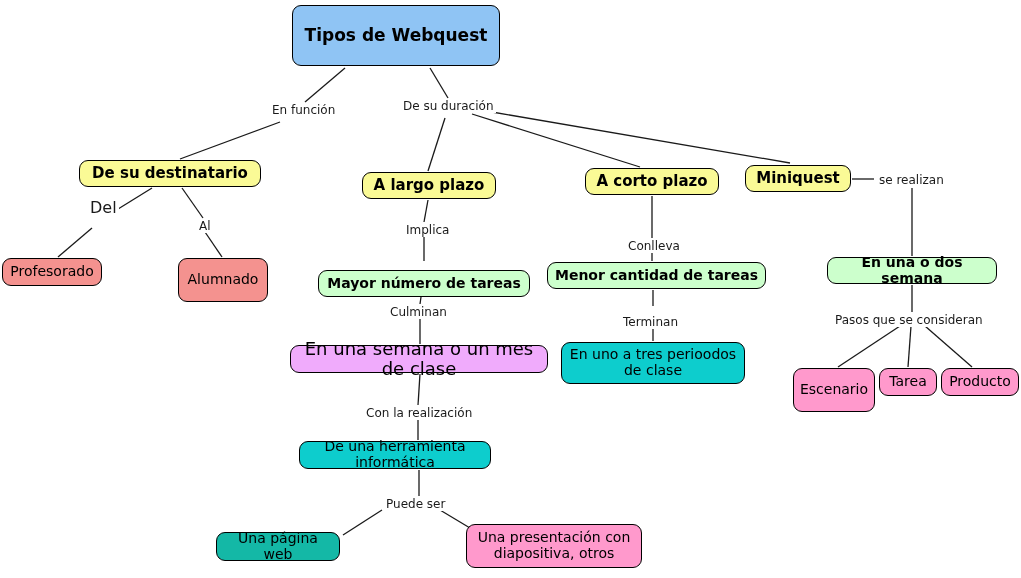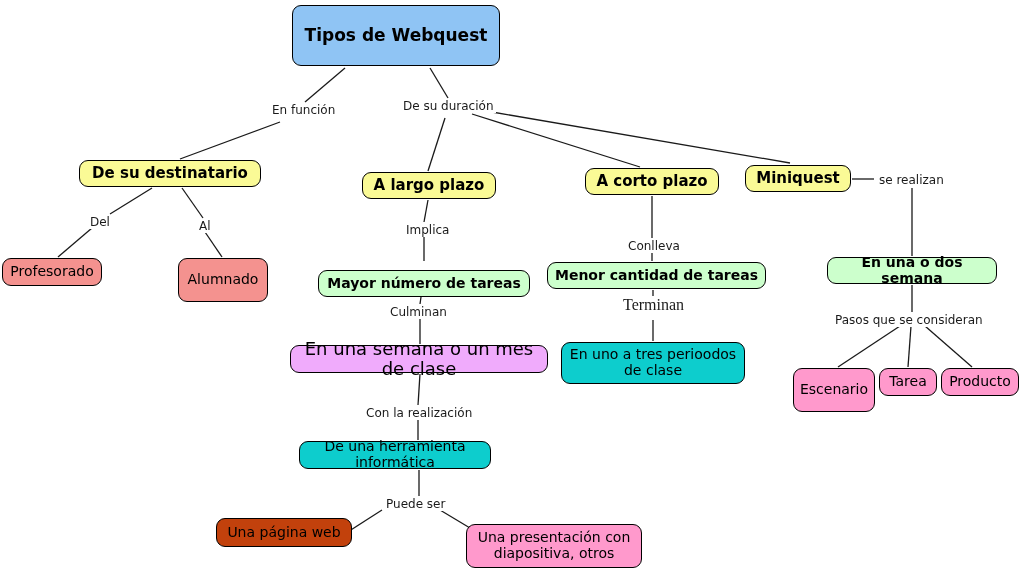--- a/index.html
+++ b/index.html
@@ -130,34 +130,34 @@
       </div>
       <div class="node" style="left: 793px; top: 368px; width: 82px; height: 44px; font-size: 14px; background: rgb(255, 153, 204);">
         <span>Escenario</span>
       </div>
       <div class="node" style="left: 879px; top: 368px; width: 58px; height: 28px; font-size: 14px; background: rgb(255, 153, 204);">
         <span>Tarea</span>
       </div>
       <div class="node" style="left: 941px; top: 368px; width: 78px; height: 28px; font-size: 14px; background: rgb(255, 153, 204);">
         <span>Producto</span>
       </div>
-      <div class="node" style="left: 216px; top: 518px; width: 136px; height: 29px; font-size: 14px; background: #c2410c;">
+      <div class="node" style="left: 216px; top: 532px; width: 124px; height: 29px; font-size: 14px; background: #14b8a6;">
         <span>Una página web</span>
       </div>
       <div class="node" style="left: 466px; top: 524px; width: 176px; height: 44px; font-size: 14px; background: rgb(255, 153, 204);">
         <span>Una presentación con diapositiva, otros</span>
       </div>
     </div>
   <div id="label-layer">
       <div class="link-label" style="left: 270px; top: 104px; font-size: 12px;">En función</div>
       <div class="link-label" style="left: 401px; top: 100px; font-size: 12px;">De su duración</div>
-      <div class="link-label" style="left: 88px; top: 216px; font-size: 12px;">Del</div>
+      <div class="link-label" style="left: 88px; top: 199px; font-size: 16px;">Del</div>
       <div class="link-label" style="left: 197px; top: 220px; font-size: 12px;">Al</div>
       <div class="link-label" style="left: 404px; top: 224px; font-size: 12px;">Implica</div>
       <div class="link-label" style="left: 626px; top: 240px; font-size: 12px;">Conlleva</div>
       <div class="link-label" style="left: 877px; top: 174px; font-size: 12px;">se realizan</div>
       <div class="link-label" style="left: 388px; top: 306px; font-size: 12px;">Culminan</div>
-      <div class="link-label" style="left: 621px; top: 296px; font-size: 16px; font-family: Liberation Serif, serif;">Terminan</div>
+      <div class="link-label" style="left: 621px; top: 316px; font-size: 12px;">Terminan</div>
       <div class="link-label" style="left: 833px; top: 314px; font-size: 12px;">Pasos que se consideran</div>
       <div class="link-label" style="left: 364px; top: 407px; font-size: 12px;">Con la realización</div>
       <div class="link-label" style="left: 384px; top: 498px; font-size: 12px;">Puede ser</div>
     </div>
 </div>
 
 </body></html>

